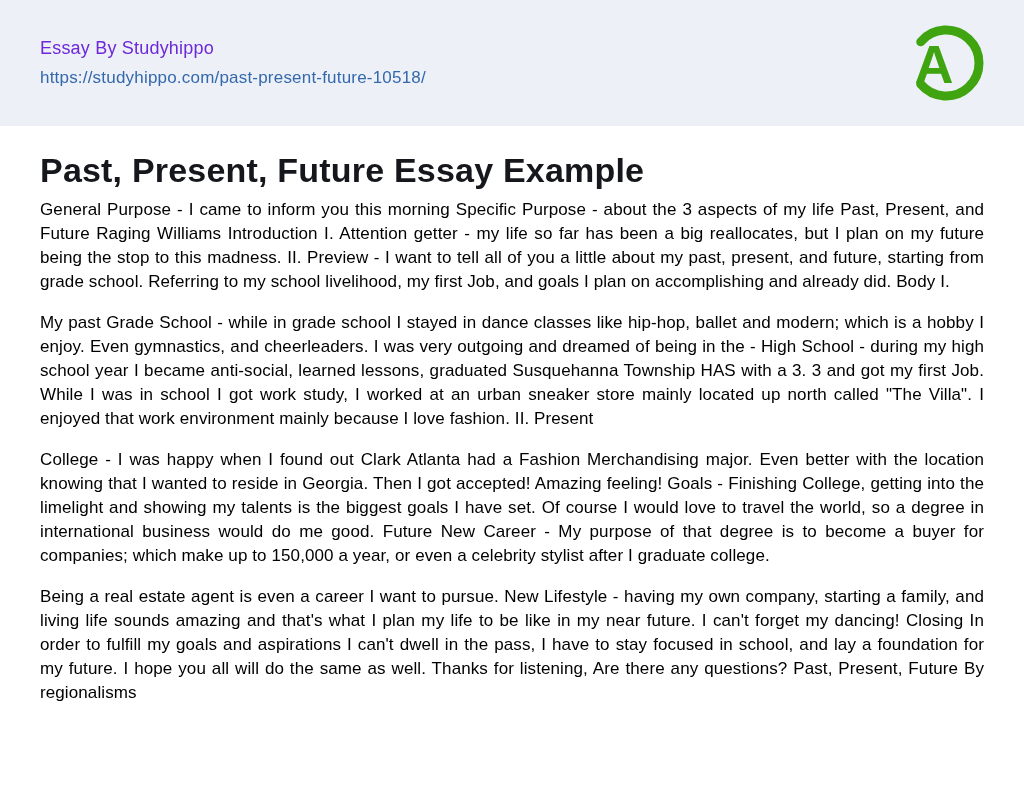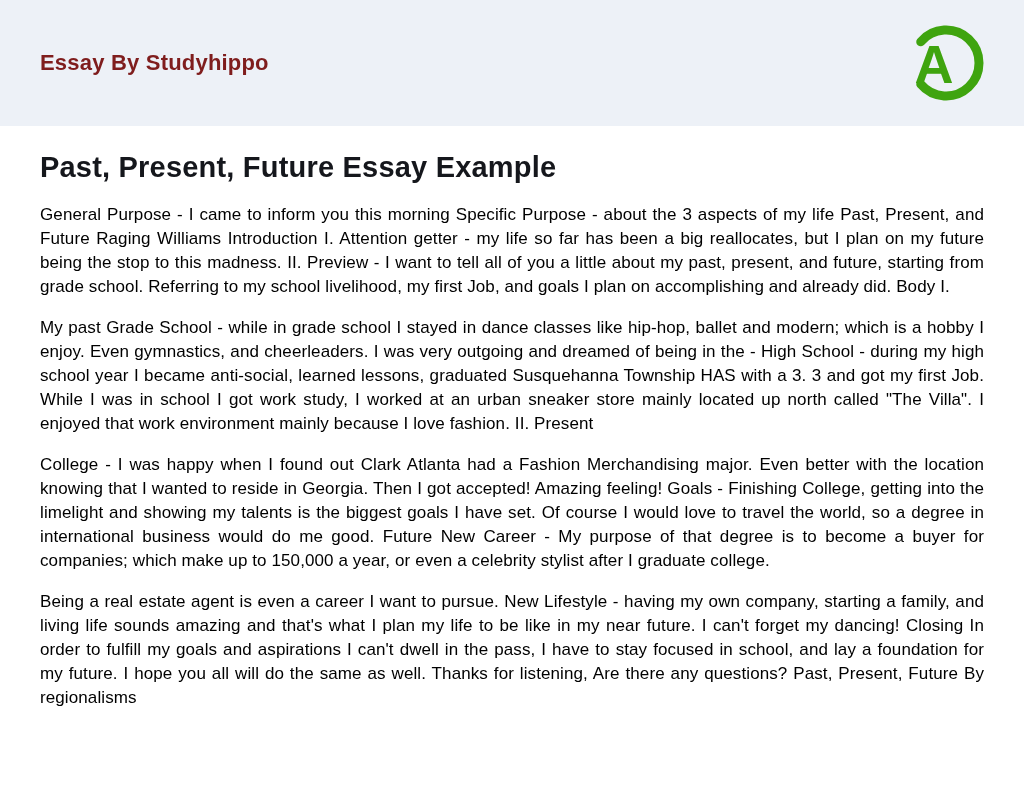--- a/index.html
+++ b/index.html
@@ -18,63 +18,64 @@
     width: 100%;
     height: 126px;
     background: #edf1f7;
     display: flex;
     align-items: center;
     justify-content: space-between;
     padding: 0 36px 0 40px;
   }
   .header-text { display: flex; flex-direction: column; }
   .site-title {
-    color: #7f1d1d;
-    font-size: 22px;
-    font-weight: 700;
+    color: #6d28d9;
+    font-size: 18px;
+    font-weight: 400;
     letter-spacing: 0.2px;
     line-height: 1.2;
   }
   .site-url {
     margin-top: 9px;
     color: #3468ad;
     font-size: 17px;
     font-weight: 400;
     text-decoration: none;
     letter-spacing: 0.2px;
   }
   .logo { width: 84px; height: 84px; display: block; }
   .content {
     padding: 24px 40px 0 40px;
   }
   .essay-title {
     color: #15171c;
-    font-size: 29px;
+    font-size: 34px;
     font-weight: 700;
     letter-spacing: 0.2px;
-    margin-bottom: 18px;
+    margin-bottom: 7px;
     line-height: 1.2;
   }
   .essay-body p {
     color: #000000;
     font-size: 17px;
     line-height: 24px;
     letter-spacing: 0.1px;
     text-align: justify;
     margin-bottom: 17px;
   }
 </style>
 </head>
 <body>
 
 <div class="page">
 
   <div class="header">
     <div class="header-text">
       <div class="site-title">Essay By Studyhippo</div>
+      <a class="site-url" href="#">https://studyhippo.com/past-present-future-10518/</a>
     </div>
 
     <svg class="logo" viewBox="0 0 84 84">
       <path d="M 16.72 20.79 A 33 33 0 1 1 16.72 63.21" fill="none" stroke="#3fa40f" stroke-width="9" stroke-linecap="round"></path>
       <text x="30" y="62" text-anchor="middle" font-family="Liberation Sans, sans-serif" font-size="54" font-weight="bold" fill="#3fa40f">A</text>
     </svg>
   </div>
 
   <div class="content">
     <h1 class="essay-title">Past, Present, Future Essay Example</h1>

